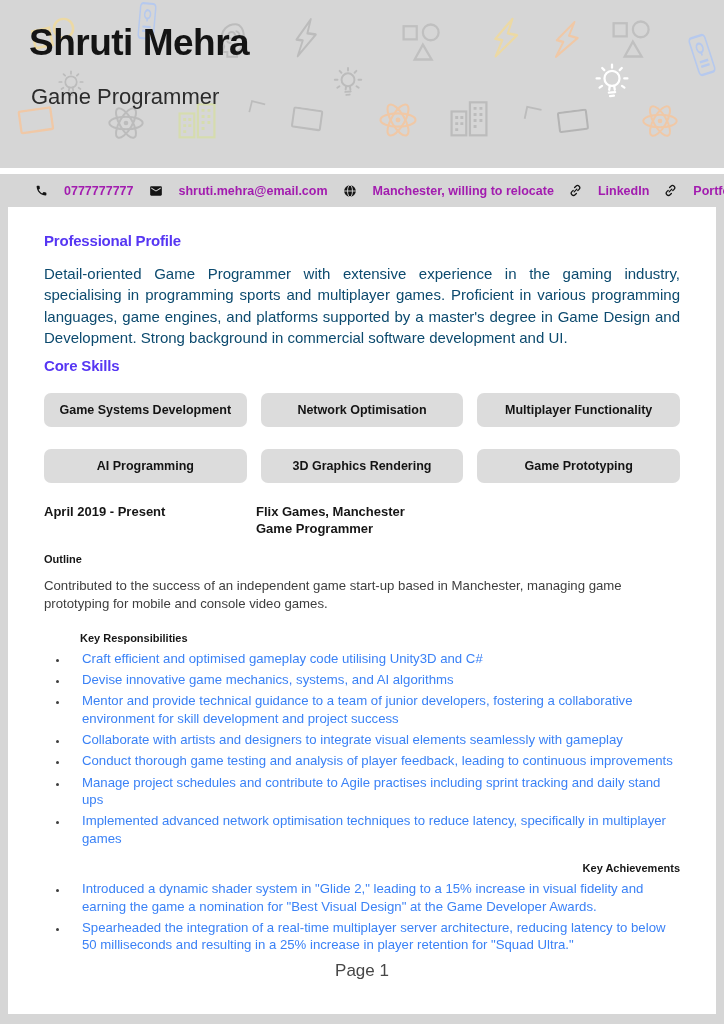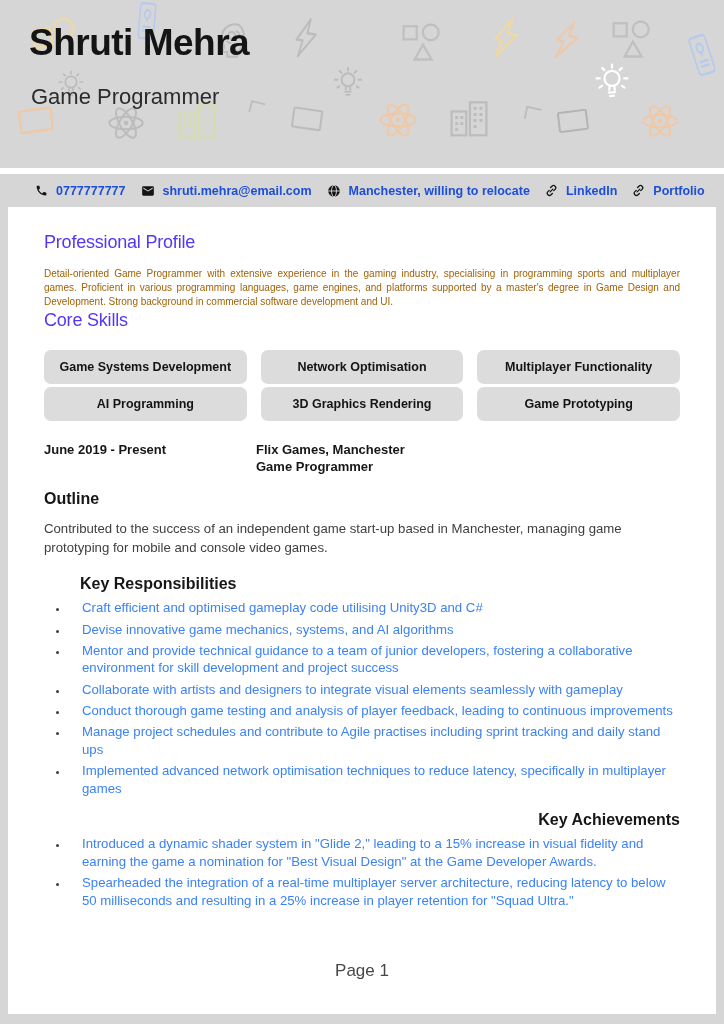--- a/index.html
+++ b/index.html
@@ -9,35 +9,35 @@
   
   .hero{position:absolute;top:0;left:0;width:724px;height:168px;background:#d6d6d6;overflow:hidden;}
   .doodle{position:absolute;pointer-events:none;}
   .hero h1{position:absolute;left:29px;top:22px;margin:0;font-size:37px;font-weight:800;letter-spacing:-0.5px;color:#141414;z-index:5;}
   .hero .job-title{position:absolute;left:31px;top:84px;font-size:22px;font-weight:400;color:#2b2b2b;z-index:5;}
 
   .white-gap{position:absolute;top:168px;left:0;width:724px;height:6px;background:#ffffff;}
 
   
   .contact-bar{position:absolute;top:174px;left:0;width:724px;height:33px;background:#d6d6d6;display:flex;align-items:center;padding-left:35px;box-sizing:border-box;gap:15px;}
-  .c-item{display:inline-flex;align-items:center;gap:8px;font-size:12.5px;font-weight:700;color:#1d4ed8;white-space:nowrap;}
+  .c-item{display:inline-flex;align-items:center;gap:16px;font-size:12.5px;font-weight:700;color:#a21caf;white-space:nowrap;}
   .c-item svg{display:block;}
 
   
   .card{position:absolute;top:207px;left:8px;width:708px;height:807px;background:#ffffff;box-sizing:border-box;padding:25px 36px 0 36px;}
-  h2.section{margin:0;font-size:18px;font-weight:400;color:#5636f3;letter-spacing:-0.2px;}
-  .profile-text{margin:14px 0 0;font-size:10px;line-height:1.42;color:#a16207;text-align:justify;}
+  h2.section{margin:0;font-size:15px;font-weight:700;color:#5636f3;letter-spacing:-0.2px;}
+  .profile-text{margin:14px 0 9px;font-size:15px;line-height:1.42;color:#0c4a6e;text-align:justify;}
 
   .mt-skills{margin-top:27px;}
-  .skills-grid{margin-top:19px;display:grid;grid-template-columns:repeat(3,1fr);gap:3px 14px;}
+  .skills-grid{margin-top:19px;display:grid;grid-template-columns:repeat(3,1fr);gap:22px 14px;}
   .pill{background:#dcdcdc;border-radius:7px;height:34px;display:flex;align-items:center;justify-content:center;font-size:12.5px;font-weight:700;color:#141414;text-align:center;}
 
   .mt-career{margin-top:30px;}
   .job-header{margin-top:20px;display:grid;grid-template-columns:212px 1fr;font-size:13px;font-weight:700;color:#161616;line-height:1.32;}
-  .sub-label{font-size:16px;font-weight:700;color:#161616;}
+  .sub-label{font-size:11px;font-weight:700;color:#161616;}
   .lbl-outline{margin-top:15px;}
   .outline-text{margin:12px 0 0;font-size:13.2px;line-height:1.42;color:#3e3e3e;}
   .lbl-resp{margin-top:18px;padding-left:36px;}
   .lbl-ach{margin-top:14px;text-align:right;}
   ul.bullets{margin:6px 0 0;padding-left:25px;list-style:disc;}
   ul.bullets li{padding-left:13px;margin-bottom:3.5px;font-size:13.2px;line-height:1.34;color:#3b82f6;}
   ul.bullets li::marker{color:#3e3e3e;font-size:11px;}
 
   .page-footer{position:absolute;bottom:33px;left:0;width:100%;text-align:center;font-size:17px;color:#474747;}
 </style>
@@ -221,21 +221,21 @@
       <div class="pill">Game Systems Development</div>
       <div class="pill">Network Optimisation</div>
       <div class="pill">Multiplayer Functionality</div>
       <div class="pill">AI Programming</div>
       <div class="pill">3D Graphics Rendering</div>
       <div class="pill">Game Prototyping</div>
     </div>
 
 
     <div class="job-header">
-      <div>June 2019 - Present</div>
+      <div>April 2019 - Present</div>
       <div>
         <div>Flix Games, Manchester</div>
         <div>Game Programmer</div>
       </div>
     </div>
 
     <div class="sub-label lbl-outline">Outline</div>
     <p class="outline-text">Contributed to the success of an independent game start-up based in Manchester, managing game prototyping for mobile and console video games.</p>
 
     <div class="sub-label lbl-resp">Key Responsibilities</div>

